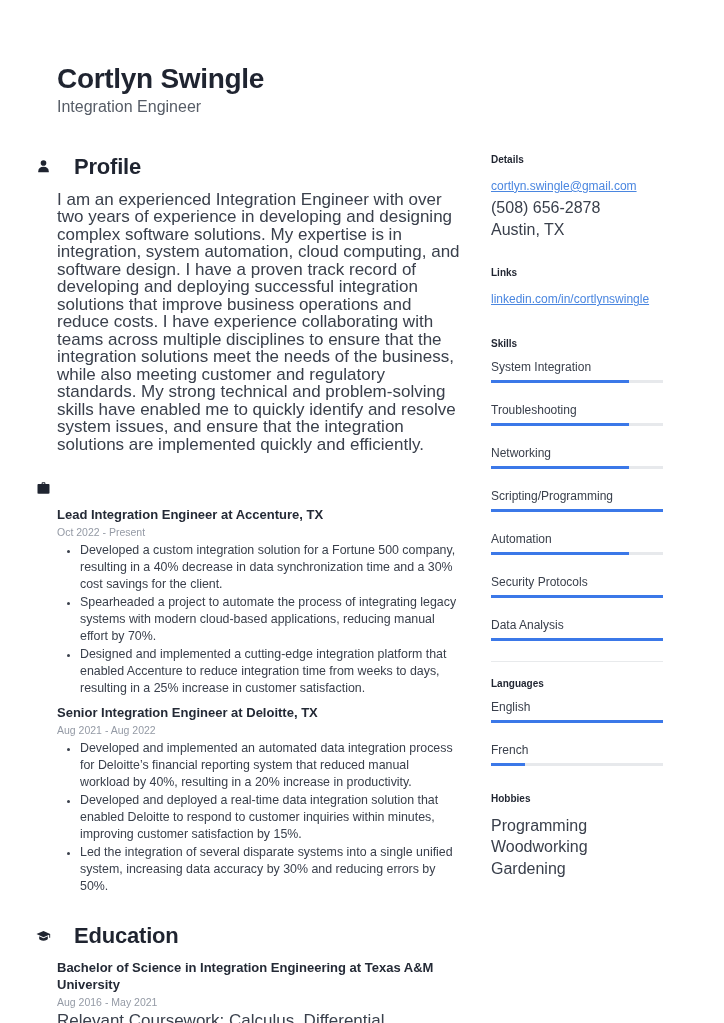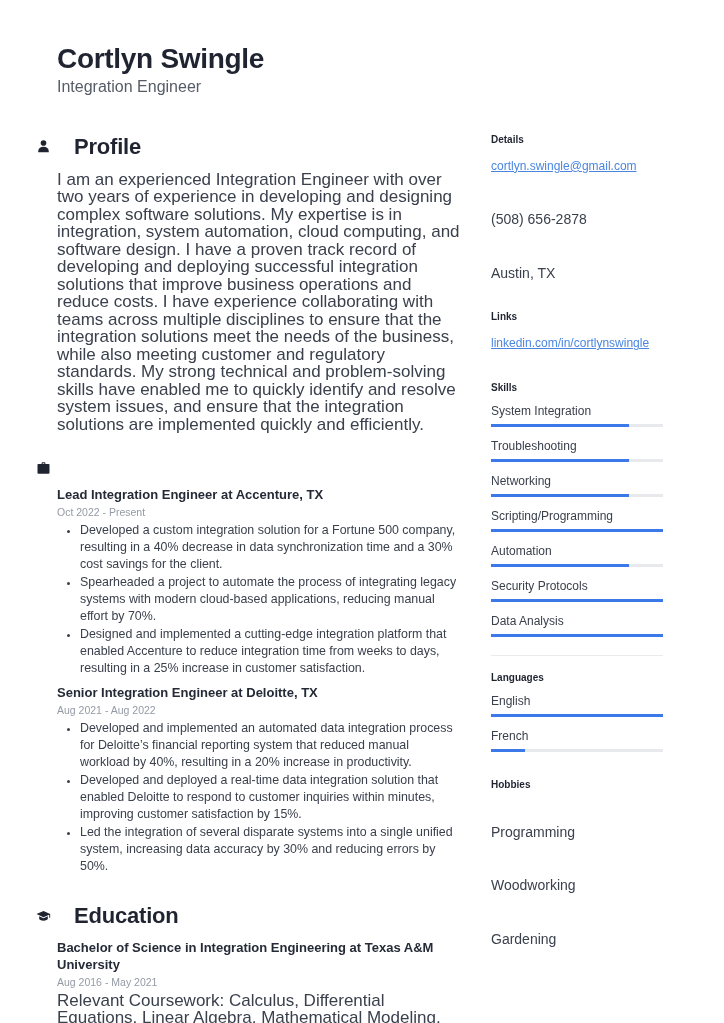--- a/index.html
+++ b/index.html
@@ -2,21 +2,21 @@
 <html><head>
 <meta charset="utf-8">
 <style>
   * { margin: 0; padding: 0; box-sizing: border-box; }
   html, body { background: #ffffff; }
   body {
     width: 724px; height: 1023px; overflow: hidden;
     font-family: "Liberation Sans", sans-serif;
     color: #3a404c;
   }
-  .page { width: 724px; height: 1023px; background: #fff; padding-top: 44px; position: relative; }
+  .page { width: 724px; height: 1023px; background: #fff; padding-top: 64px; position: relative; }
 
   
   .header { margin-left: 57px; margin-right: 60px; }
   .name { font-size: 28px; font-weight: 700; color: #1f2430; letter-spacing: -0.3px; line-height: 1.1; }
   .job-title { font-size: 16px; color: #565c66; margin-top: 3px; }
 
   
   .columns { display: flex; margin-top: 38px; }
   .main { width: 424px; margin-left: 36px; flex: none; }
   .sidebar { width: 172px; margin-left: 31px; flex: none; }
@@ -33,24 +33,24 @@
   .job { margin-bottom: 8px; }
   .job h3, .edu h3, .cert h3 { font-size: 13px; font-weight: 700; color: #242a36; line-height: 1.3; }
   .dates { font-size: 10.5px; color: #949aa5; margin: 2px 0 4px; }
   ul.bullets { margin: 2px 0 0; padding-left: 23px; }
   ul.bullets li { font-size: 12.4px; line-height: 17px; color: #3a404c; margin-bottom: 1px; }
   ul.bullets li::marker { font-size: 11px; }
 
   
   .side-sec { margin-bottom: 27px; }
   .side-sec h4 { font-size: 10px; font-weight: 700; color: #1f2430; margin-bottom: 11px; }
-  .side-item { font-size: 14px; color: #3a404c; line-height: 21.5px; margin-top: 32px; }
+  .side-item { font-size: 16px; color: #3a404c; line-height: 21.5px; }
   a.side-link { display: inline-block; font-size: 12px; color: #4a86e0; text-decoration: underline; line-height: 21.5px; }
 
-  .skill { margin-bottom: 12px; }
+  .skill { margin-bottom: 20px; }
   .skill-label { font-size: 12px; color: #3a404c; margin-bottom: 6px; }
   .bar { width: 100%; height: 3px; background: #e7e9ec; }
   .bar-fill { height: 3px; background: #3b78e8; width: 0; }
 
   .divider { border: none; border-top: 1px solid #e8eaec; margin: 18px 0 16px; }
 </style>
 </head>
 <body>
 
 <div class="page">

